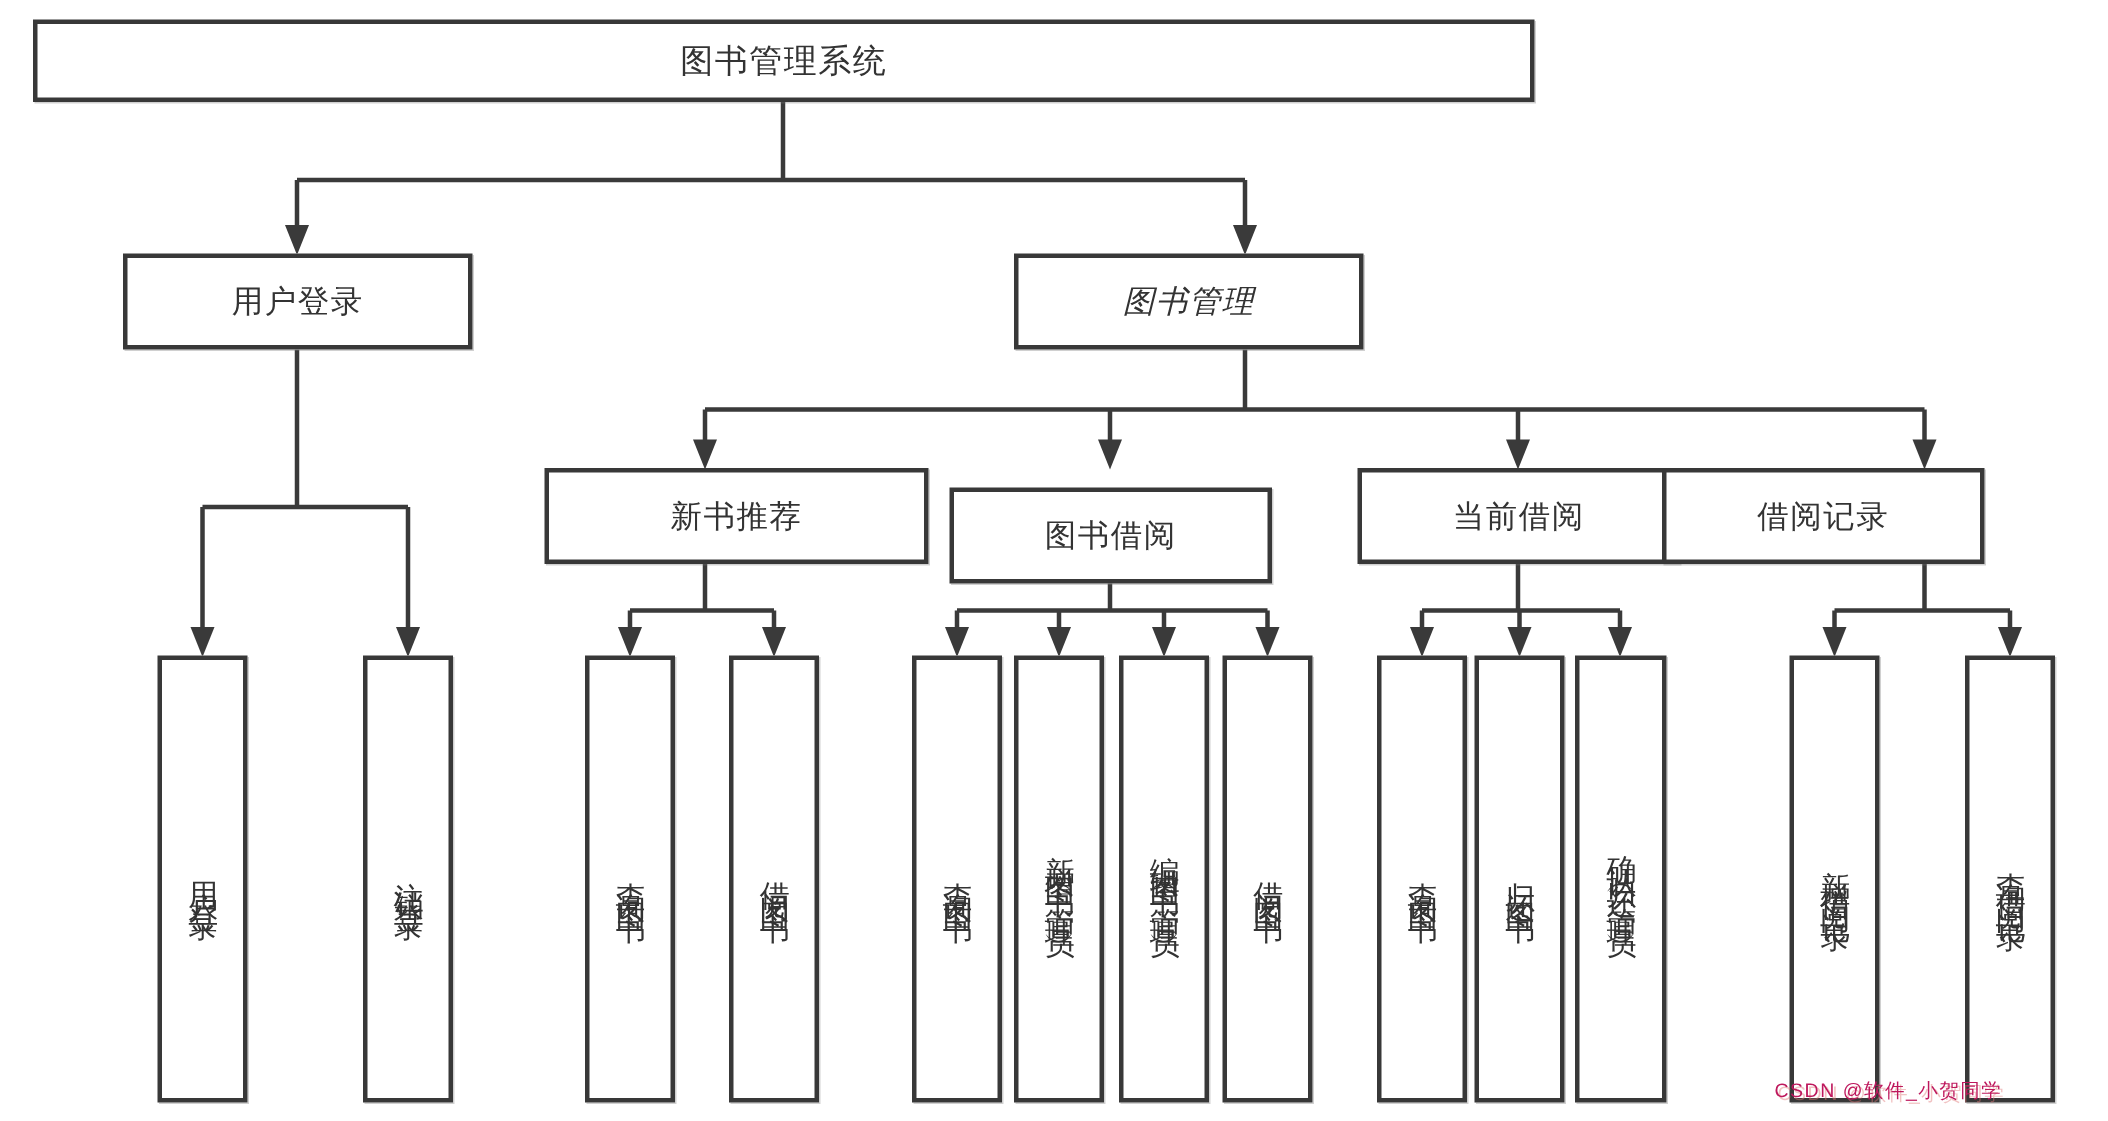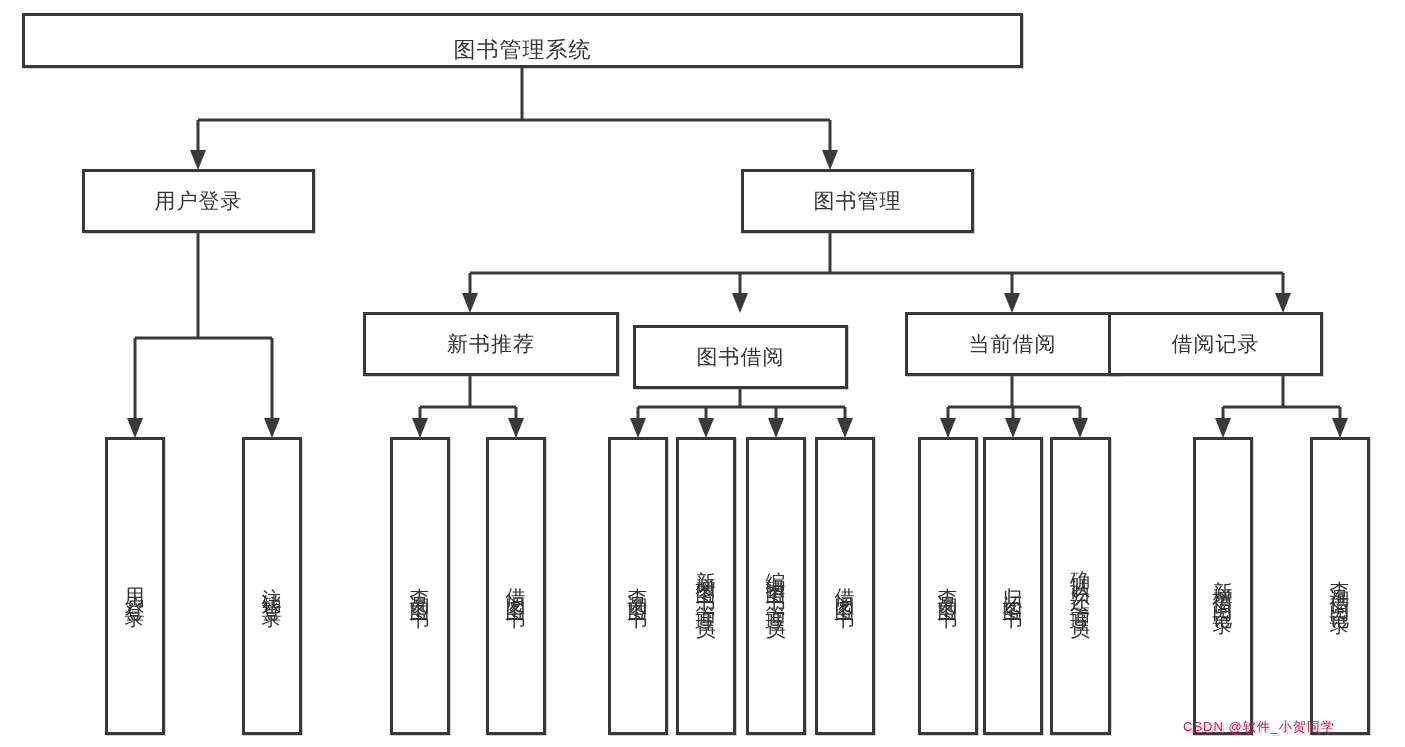--- a/index.html
+++ b/index.html
@@ -42,21 +42,20 @@
     color: #333333;
     box-shadow: 1px 1px 0 rgba(120,120,120,0.35);
   }
   .h-node {
     font-size: 21px;
     letter-spacing: 1px;
     white-space: nowrap;
   }
   .root-node {
     font-size: 22px;
-    align-items: flex-end;
   }
   .v-node .v-text {
     writing-mode: vertical-rl;
     text-orientation: mixed;
     font-size: 20px;
     line-height: 1;
     letter-spacing: 7px;
   }
   .watermark {
     position: absolute;
@@ -118,21 +117,21 @@
     </g>
   </svg>
 
   <div class="node h-node root-node" style="left:22px; top:13px; width:1001px; height:55px;">
     <span>图书管理系统</span>
   </div>
 
   <div class="node h-node" style="left:82px; top:169px; width:233px; height:64px;">
     <span>用户登录</span>
   </div>
-  <div class="node h-node" style="left:741px; top:169px; width:233px; height:64px;">
+  <div class="node h-node" style="left:676px; top:169px; width:233px; height:64px;font-style:italic;">
     <span>图书管理</span>
   </div>
 
   <div class="node h-node" style="left:363px; top:312px; width:256px; height:64px;">
     <span>新书推荐</span>
   </div>
   <div class="node h-node" style="left:633px; top:325px; width:215px; height:64px;">
     <span>图书借阅</span>
   </div>
   <div class="node h-node" style="left:905px; top:312px; width:215px; height:64px;">

